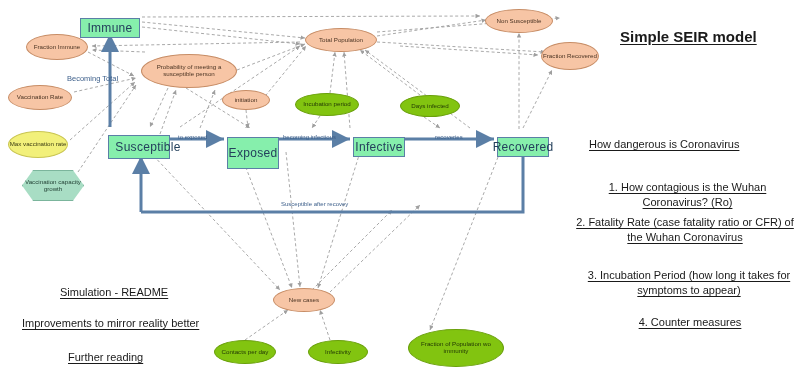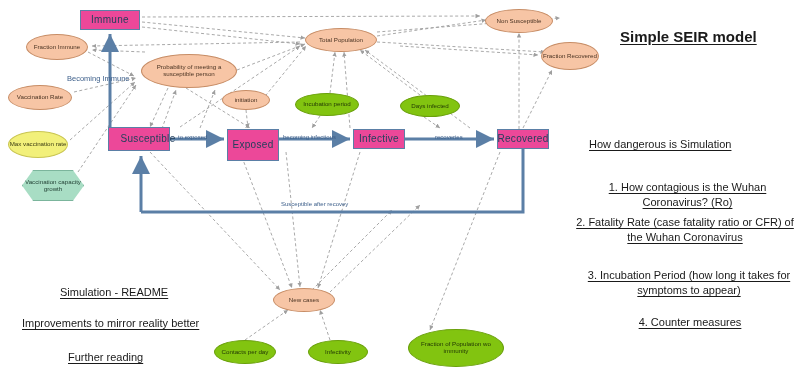--- a/index.html
+++ b/index.html
@@ -32,25 +32,26 @@
     align-items: center;
     justify-content: center;
     text-align: center;
     box-sizing: border-box;
     color: #2b2b2b;
     line-height: 1.08;
     z-index: 3;
   }
 
   .stock {
-    background: #ec4899;
+    background: #86efac;
     border: 1px solid #5b7fa6;
     color: #24405c;
-    font-size: 10px;
+    font-size: 12px;
     letter-spacing: .3px;
+    margin-top: 8px;
   }
 
   .oval {
     border-radius: 50%;
     font-size: 6.2px;
   }
   .oval-peach {
     background: #f7c5a5;
     border: 1px solid #c78d66;
     color: #4a3322;
@@ -260,29 +261,29 @@
   <div class="node oval oval-green" style="left:214px;top:340px;width:62px;height:24px;">
     <span>Contacts per day</span>
   </div>
   <div class="node oval oval-green" style="left:308px;top:340px;width:60px;height:24px;">
     <span>Infectivity</span>
   </div>
   <div class="node oval oval-green" style="left:408px;top:329px;width:96px;height:38px;">
     <span>Fraction of Population wo immunity</span>
   </div>
 
-  <div class="flow-label big" style="left:67px;top:74px;">Becoming Immune</div>
+  <div class="flow-label big" style="left:67px;top:74px;">Becoming Total</div>
   <div class="flow-label" style="left:178px;top:134px;">to exposed</div>
   <div class="flow-label" style="left:283px;top:134px;">becoming infectious</div>
   <div class="flow-label" style="left:435px;top:134px;">recoveries</div>
   <div class="flow-label" style="left:281px;top:201px;">Susceptible after recovey</div>
 
   <div class="title-text" style="left:620px;top:28px;">Simple SEIR model</div>
 
-  <div class="link-text" style="left:589px;top:138px;">How dangerous is Simulation</div>
+  <div class="link-text" style="left:589px;top:138px;">How dangerous is Coronavirus</div>
 
   <div class="list-text" style="left:580px;top:180px;width:215px;">
     <span>1. How contagious is the Wuhan Coronavirus? (Ro)</span>
   </div>
   <div class="list-text" style="left:570px;top:215px;width:230px;">
     <span>2. Fatality Rate (case fatality ratio or CFR) of the Wuhan Coronavirus</span>
   </div>
   <div class="list-text" style="left:580px;top:268px;width:218px;">
     <span>3. Incubation Period (how long it takes for symptoms to appear)</span>
   </div>

